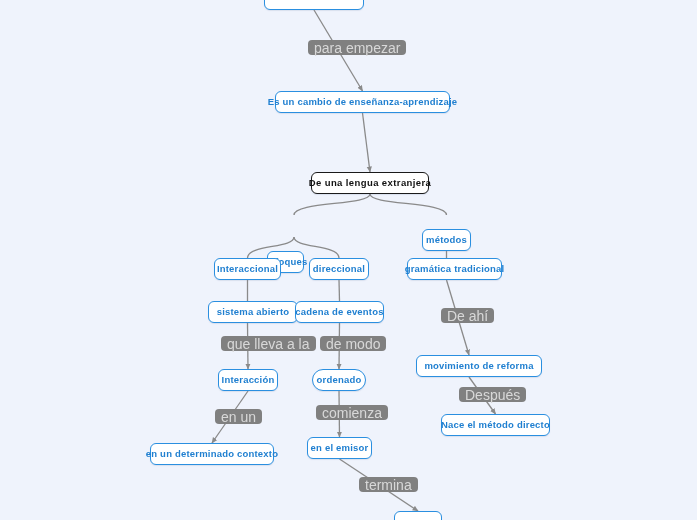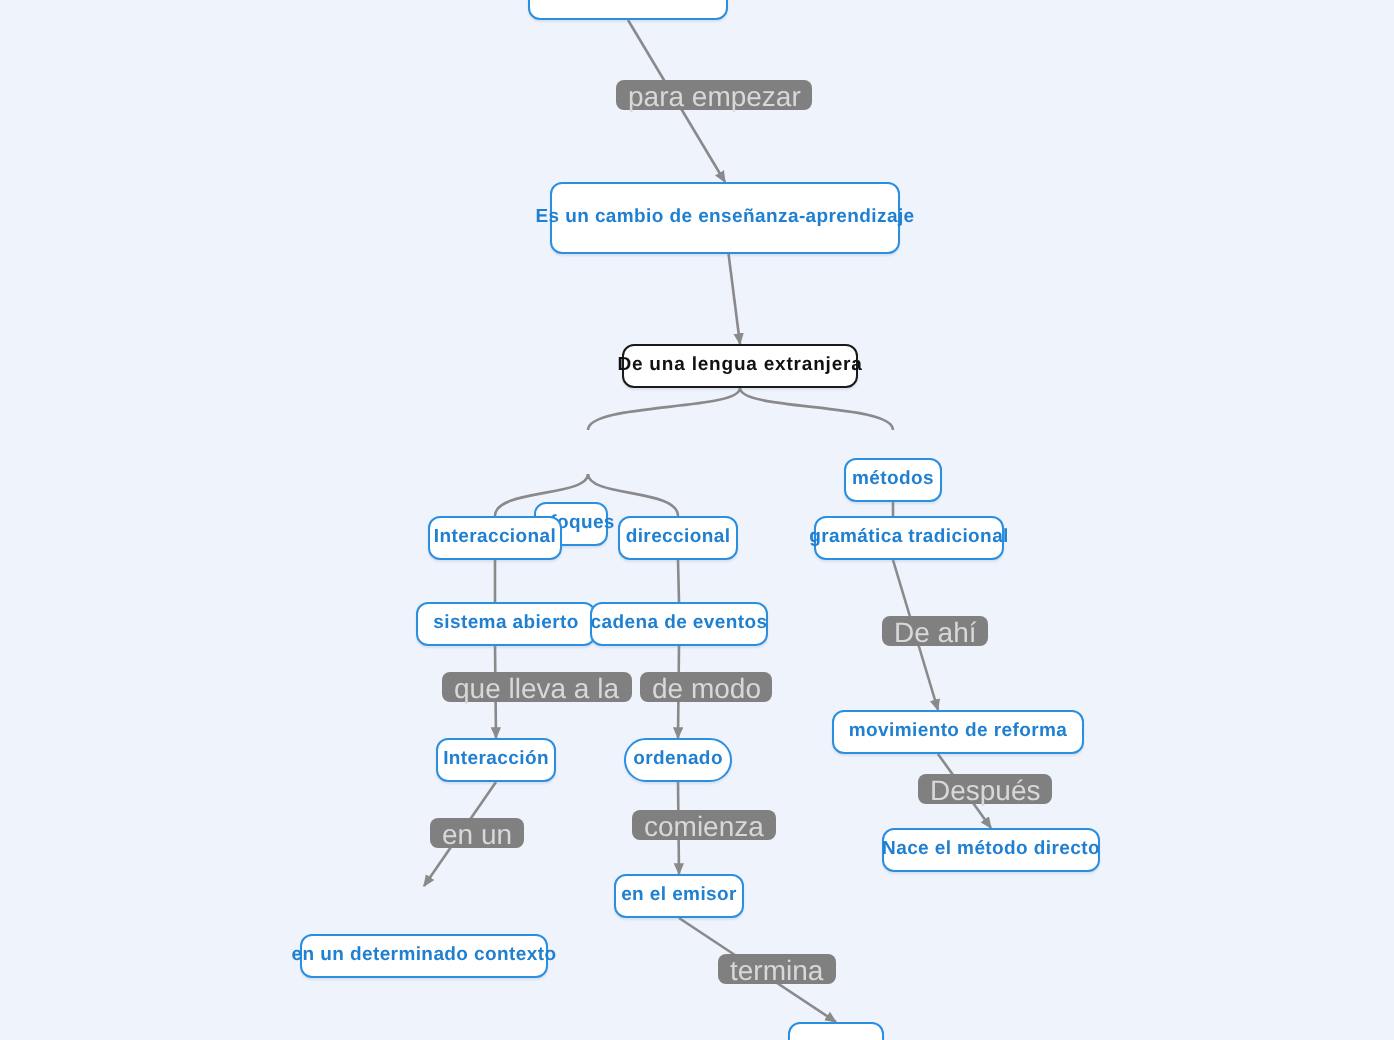--- a/index.html
+++ b/index.html
@@ -100,33 +100,33 @@
         <path d="M446.5,280 L469,355" marker-end="url(#arrowhead)"></path>
         <path d="M248,391 L212,443" marker-end="url(#arrowhead)"></path>
         <path d="M339,391 L339.5,437" marker-end="url(#arrowhead)"></path>
         <path d="M469,377 L495.5,414" marker-end="url(#arrowhead)"></path>
         <path d="M339.5,459 L418,511" marker-end="url(#arrowhead)"></path>
       </g>
   </svg>
 
   <div id="node-layer">
       <div class="node empty" style="left: 264px; top: -12px; width: 100px; height: 22px;"></div>
-      <div class="node" style="left: 275px; top: 91px; width: 175px; height: 36px;">Es un cambio de enseñanza-aprendizaje</div>
+      <div class="node" style="left: 275px; top: 91px; width: 175px; height: 22px;">Es un cambio de enseñanza-aprendizaje</div>
       <div class="node root" style="left: 311px; top: 172px; width: 118px; height: 22px;">De una  lengua extranjera</div>
       <div class="node" style="left: 267px; top: 215px; width: 37px; height: 22px; margin-top: 36px;">enfoques</div>
       <div class="node" style="left: 422px; top: 215px; width: 49px; height: 22px; margin-top: 14px;">métodos</div>
       <div class="node" style="left: 214px; top: 258px; width: 67px; height: 22px;">Interaccional</div>
       <div class="node" style="left: 309px; top: 258px; width: 60px; height: 22px;">direccional</div>
       <div class="node" style="left: 407px; top: 258px; width: 95px; height: 22px;">gramática tradicional</div>
       <div class="node" style="left: 208px; top: 301px; width: 90px; height: 22px;">sistema abierto</div>
       <div class="node" style="left: 295px; top: 301px; width: 89px; height: 22px;">cadena de eventos</div>
       <div class="node" style="left: 218px; top: 369px; width: 60px; height: 22px;">Interacción</div>
       <div class="node" style="left: 312px; top: 369px; width: 54px; height: 22px; border-radius: 11px;">ordenado</div>
       <div class="node" style="left: 416px; top: 355px; width: 126px; height: 22px;">movimiento de reforma</div>
-      <div class="node" style="left: 150px; top: 443px; width: 124px; height: 22px; margin-top: 24px;">en un determinado contexto</div>
+      <div class="node" style="left: 150px; top: 443px; width: 124px; height: 22px;">en un determinado contexto</div>
       <div class="node" style="left: 307px; top: 437px; width: 65px; height: 22px;">en el emisor</div>
       <div class="node" style="left: 441px; top: 414px; width: 109px; height: 22px;">Nace el método directo</div>
       <div class="node empty" style="left: 394px; top: 511px; width: 48px; height: 22px;"></div>
     </div>
   <div id="label-layer">
       <div class="conn-label" style="left: 308px; top: 40px; min-width: 58px;">para empezar</div>
       <div class="conn-label" style="left: 221px; top: 336px; min-width: 53px;">que lleva a la</div>
       <div class="conn-label" style="left: 320px; top: 336px; min-width: 38px;">de modo</div>
       <div class="conn-label" style="left: 441px; top: 308px; min-width: 32px;">De ahí</div>
       <div class="conn-label" style="left: 215px; top: 409px; min-width: 30px;">en un</div>

